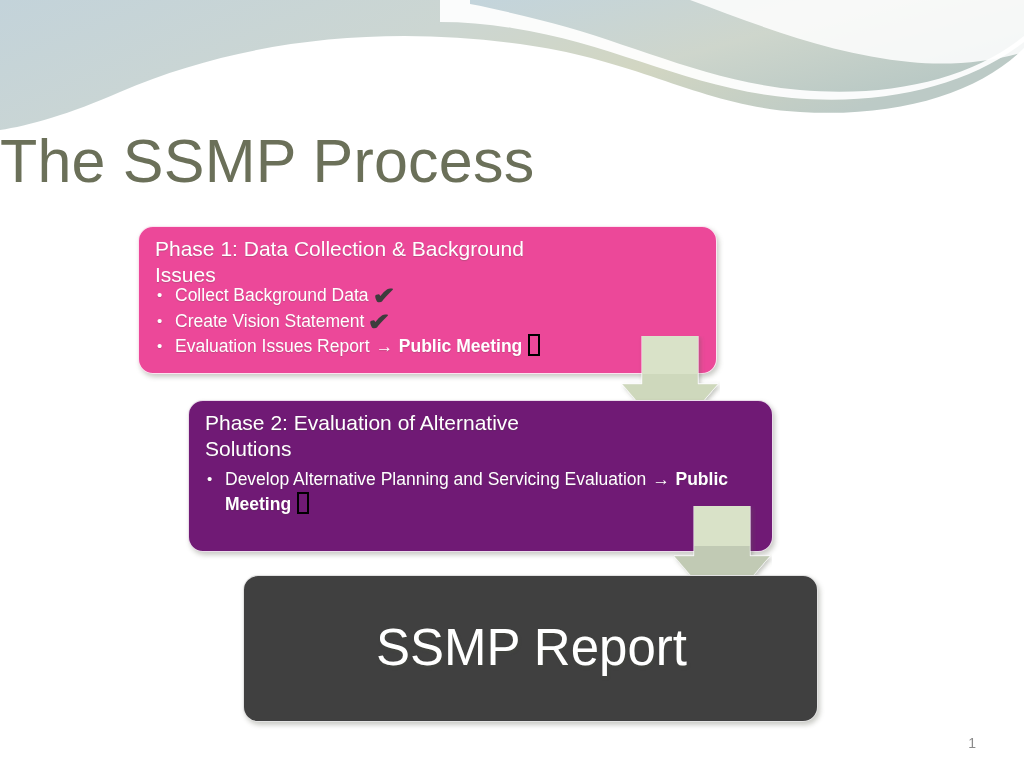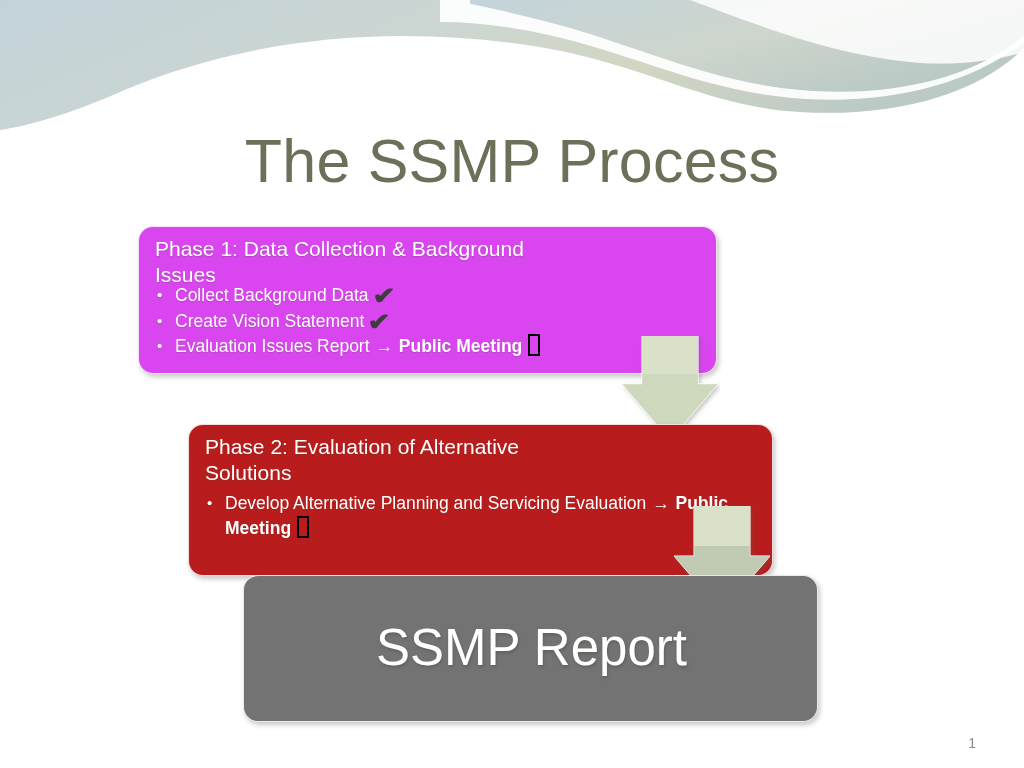--- a/index.html
+++ b/index.html
@@ -31,21 +31,21 @@
     height: 130px;
     pointer-events: none;
   }
 
   
   #page-title {
     position: absolute;
     left: 0;
     top: 126px;
     width: 1024px;
-    text-align: center;
+    text-align: left;
     font-size: 61px;
     line-height: 70px;
     font-weight: 400;
     color: #6b7059;
     letter-spacing: 0.2px;
     white-space: nowrap;
   }
 
   
   .proc-box {
@@ -55,35 +55,35 @@
     box-shadow: 2px 3px 5px rgba(90,95,80,0.33);
     box-sizing: border-box;
     color: #ffffff;
   }
 
   #phase1-box {
     left: 138px;
     top: 226px;
     width: 579px;
     height: 148px;
-    background: #d946ef;
+    background: #ec4899;
   }
   #phase2-box {
     left: 188px;
-    top: 424px;
+    top: 400px;
     width: 585px;
     height: 152px;
-    background: #b91c1c;
+    background: #701a75;
   }
   #ssmp-box {
     left: 243px;
     top: 575px;
     width: 575px;
     height: 147px;
-    background: #737373;
+    background: #404040;
   }
 
   .phase-heading {
     position: absolute;
     left: 16px;
     top: 9px;
     width: 400px;
     font-size: 21px;
     line-height: 26px;
     font-weight: 400;

